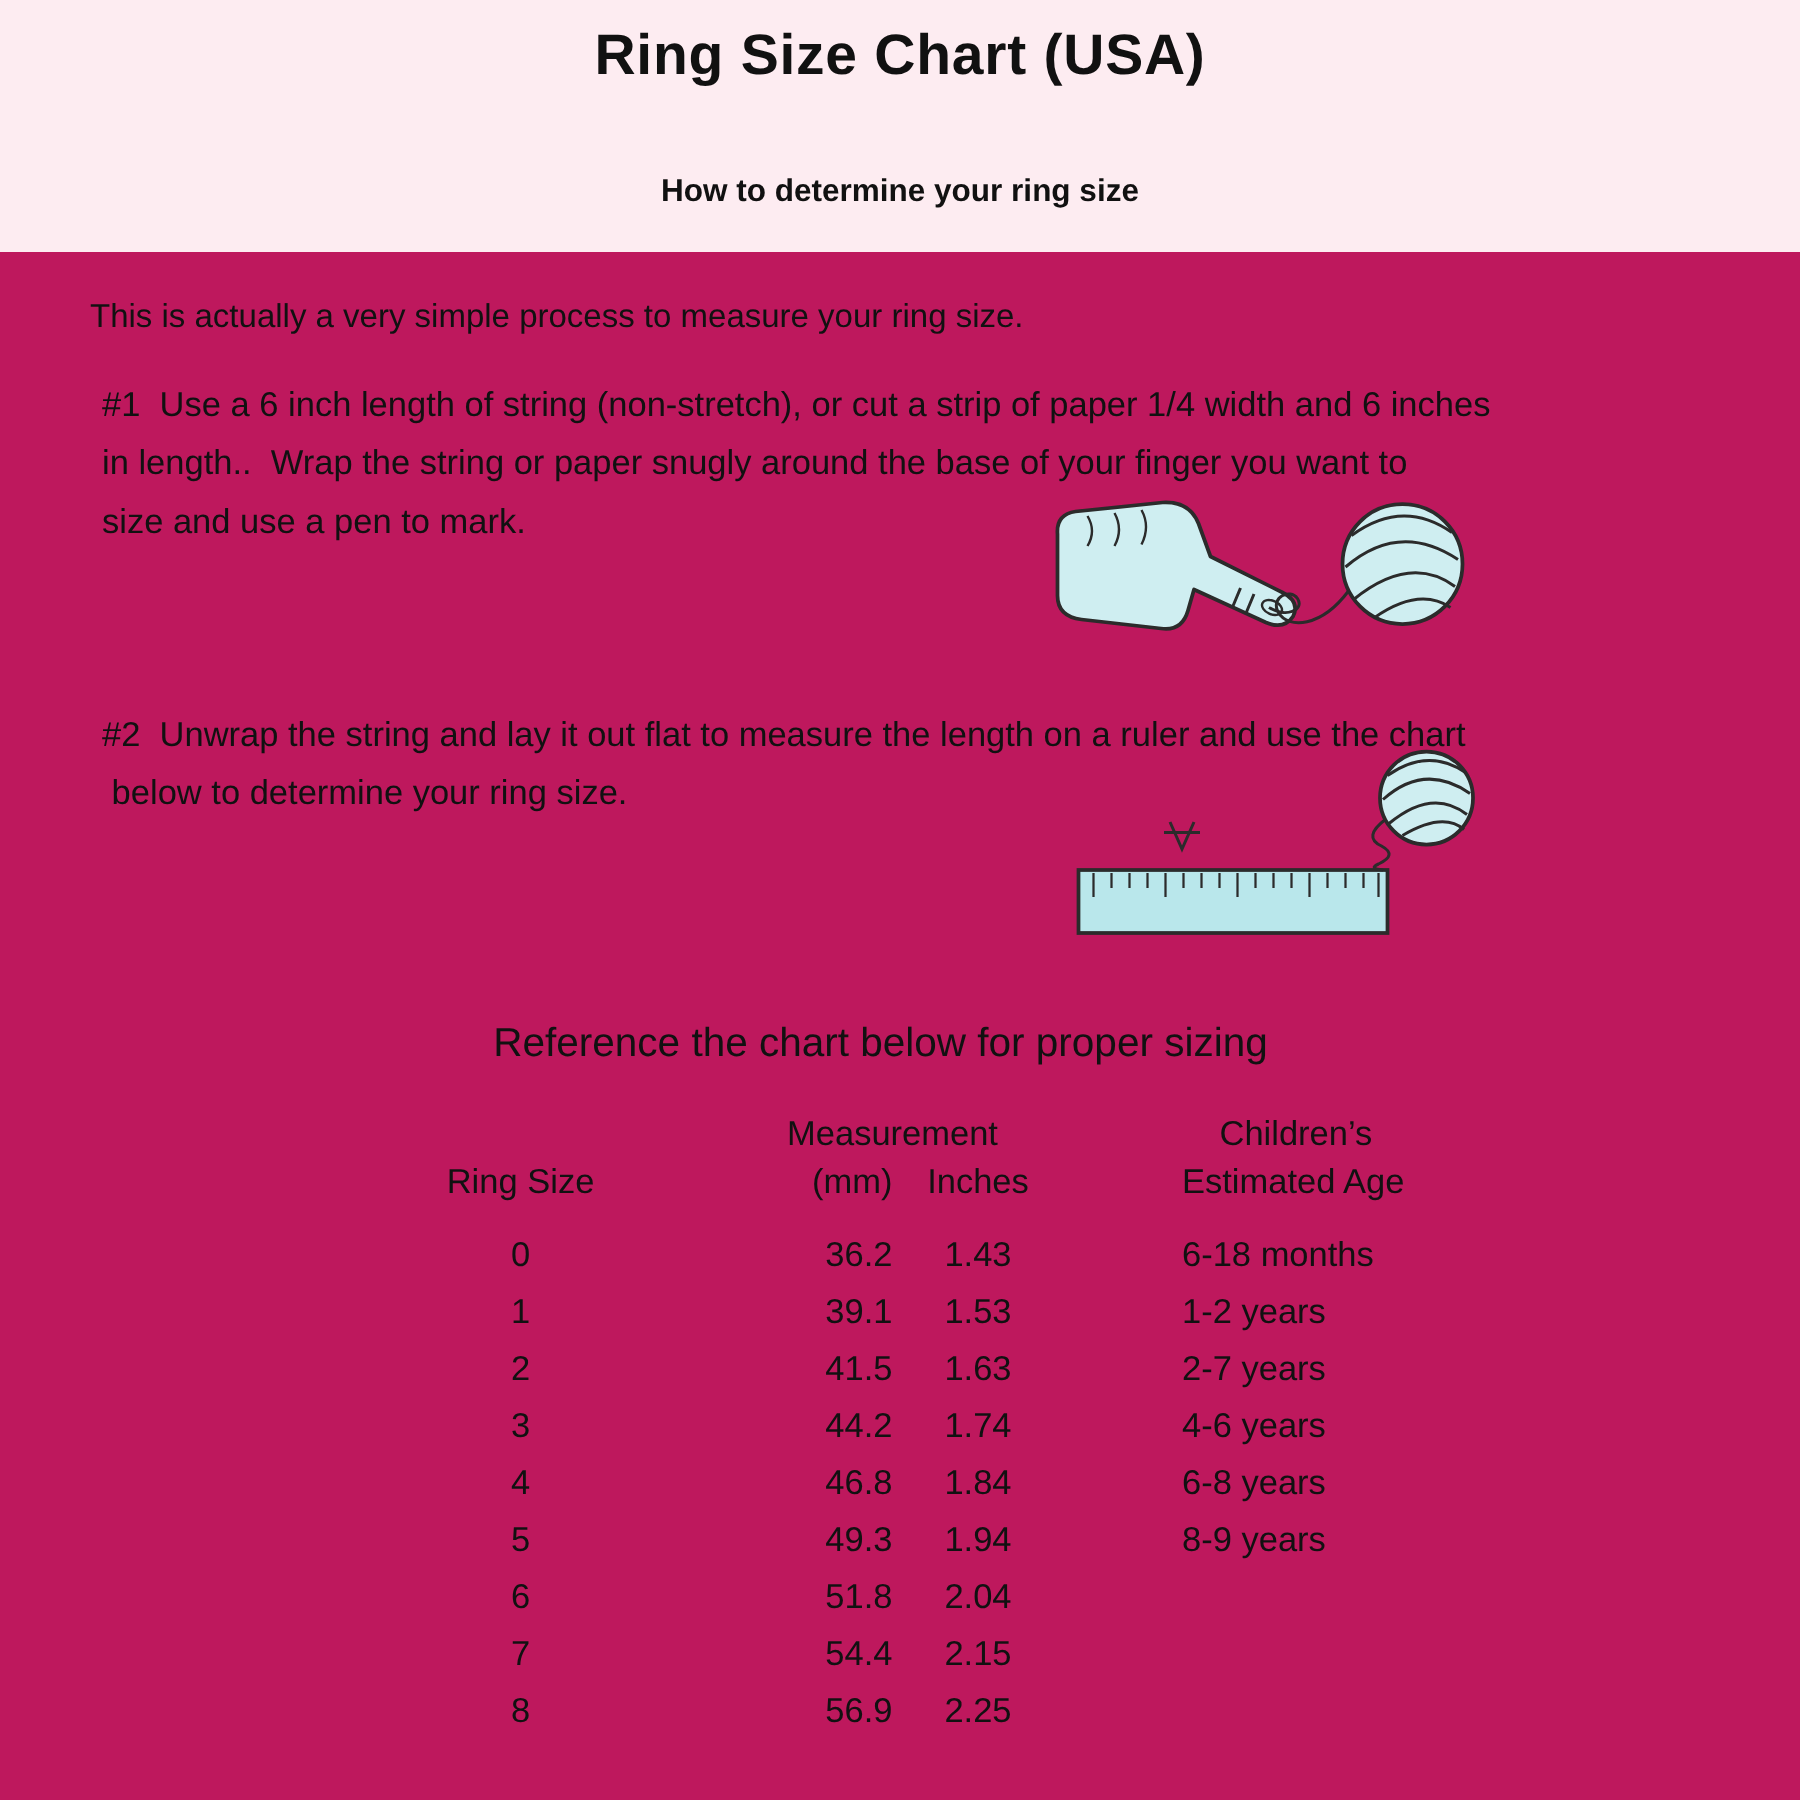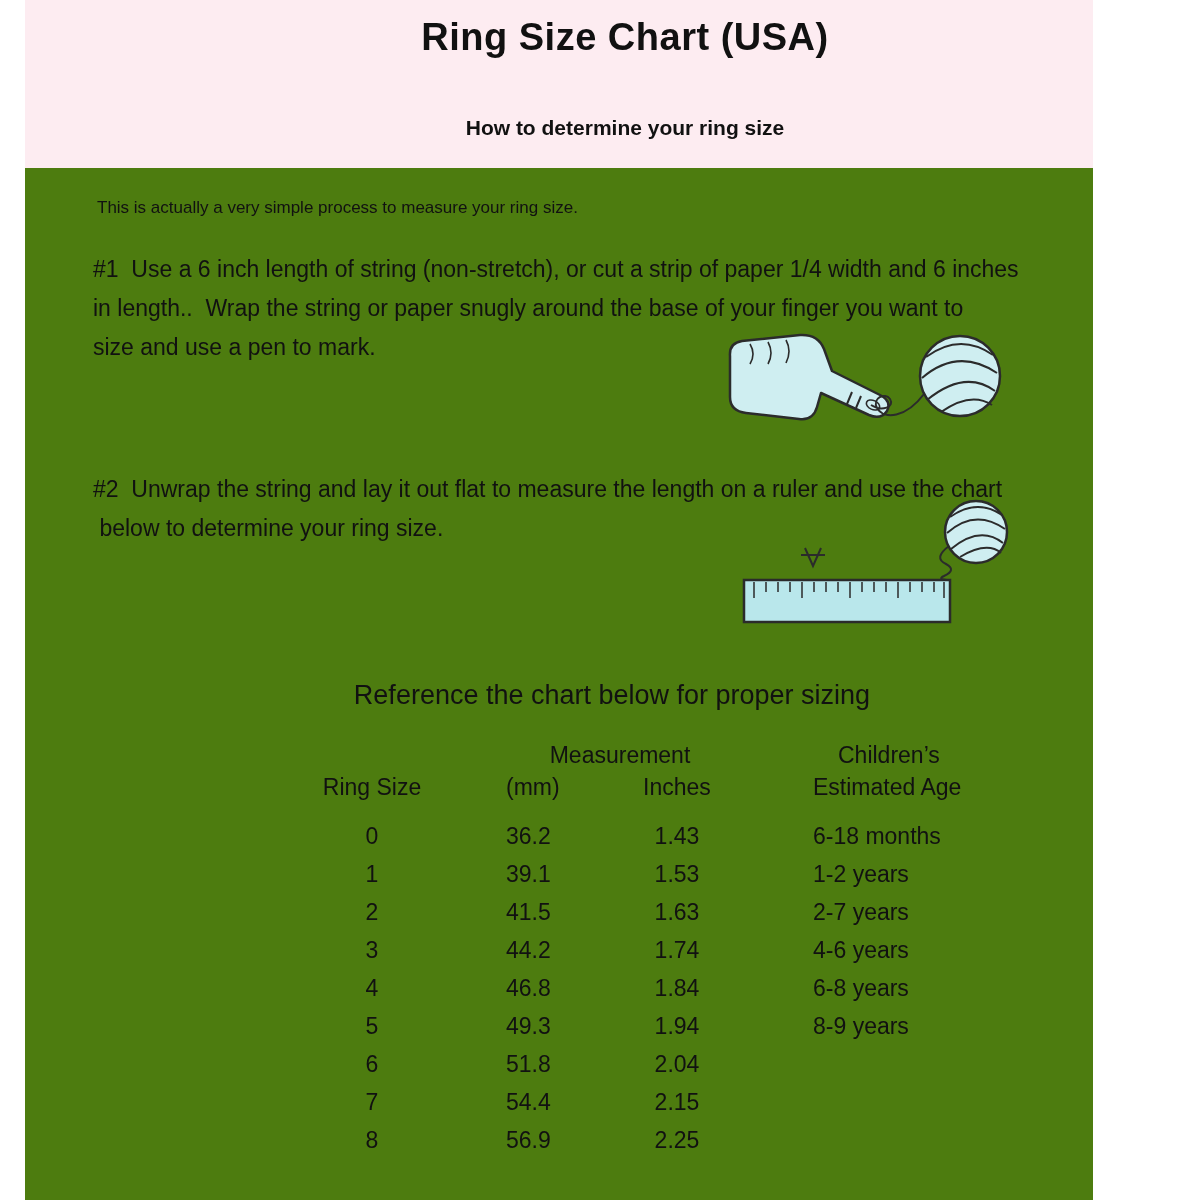--- a/index.html
+++ b/index.html
@@ -1,52 +1,51 @@
 <!DOCTYPE html>
 <html><head>
 <meta charset="utf-8">
 <style>
   html,body { margin:0; padding:0; background:#ffffff; }
   .page {
-    position:relative; width:1068px; height:1200px; overflow:hidden;
-    background:#4d7c0f; color:#111;
+    position:relative; width:1200px; height:1200px; overflow:hidden;
+    background:#be185d; color:#111;
     font-family:"Liberation Sans", sans-serif;
-    margin-left:25px;
   }
   .band { position:absolute; top:0; left:0; width:1200px; height:168px; background:#fdecf1; }
   .title {
     position:absolute; top:16px; left:0; width:1200px; text-align:center;
     font-size:38px; font-weight:bold; letter-spacing:0.5px;
   }
   .subtitle {
     position:absolute; top:116px; left:0; width:1200px; text-align:center;
     font-size:21px; font-weight:bold;
   }
-  .intro { position:absolute; top:198px; left:72px; font-size:17px; }
+  .intro { position:absolute; top:198px; left:60px; font-size:22px; }
   .step { position:absolute; font-size:23px; line-height:39px; }
   .step div { white-space:pre-wrap; }
   #step1 { top:250px; left:68px; }
   #step2 { top:470px; left:68px; }
   .illo { position:absolute; }
   #hand-illo { left:695px; top:326px; }
   #ruler-illo { left:716px; top:492px; }
   .chart-heading {
     position:absolute; top:680px; left:0; width:1174px; text-align:center;
     font-size:27px;
   }
   .sizetable {
     position:absolute; top:740px; left:0; width:1200px;
     padding-left:287px; box-sizing:border-box; font-size:23px;
   }
   .trow { display:flex; align-items:center; height:38px; }
   .thead1 { height:31px; }
   .thead2 { height:32px; margin-bottom:14px; }
   .cell { display:block; }
   .c-size { width:120px; text-align:center; }
-  .c-mm   { width:114px; margin-left:74px; text-align:left; }
+  .c-mm   { width:114px; margin-left:74px; text-align:right; }
   .c-in   { width:114px; text-align:center; }
   .c-age  { width:280px; margin-left:79px; text-align:left; }
   .h-meas { width:228px; margin-left:74px; text-align:center; }
   .h-child{ width:280px; margin-left:79px; padding-left:25px; box-sizing:border-box; text-align:left; }
 </style>
 </head>
 <body>
 
 <div class="page">
 

